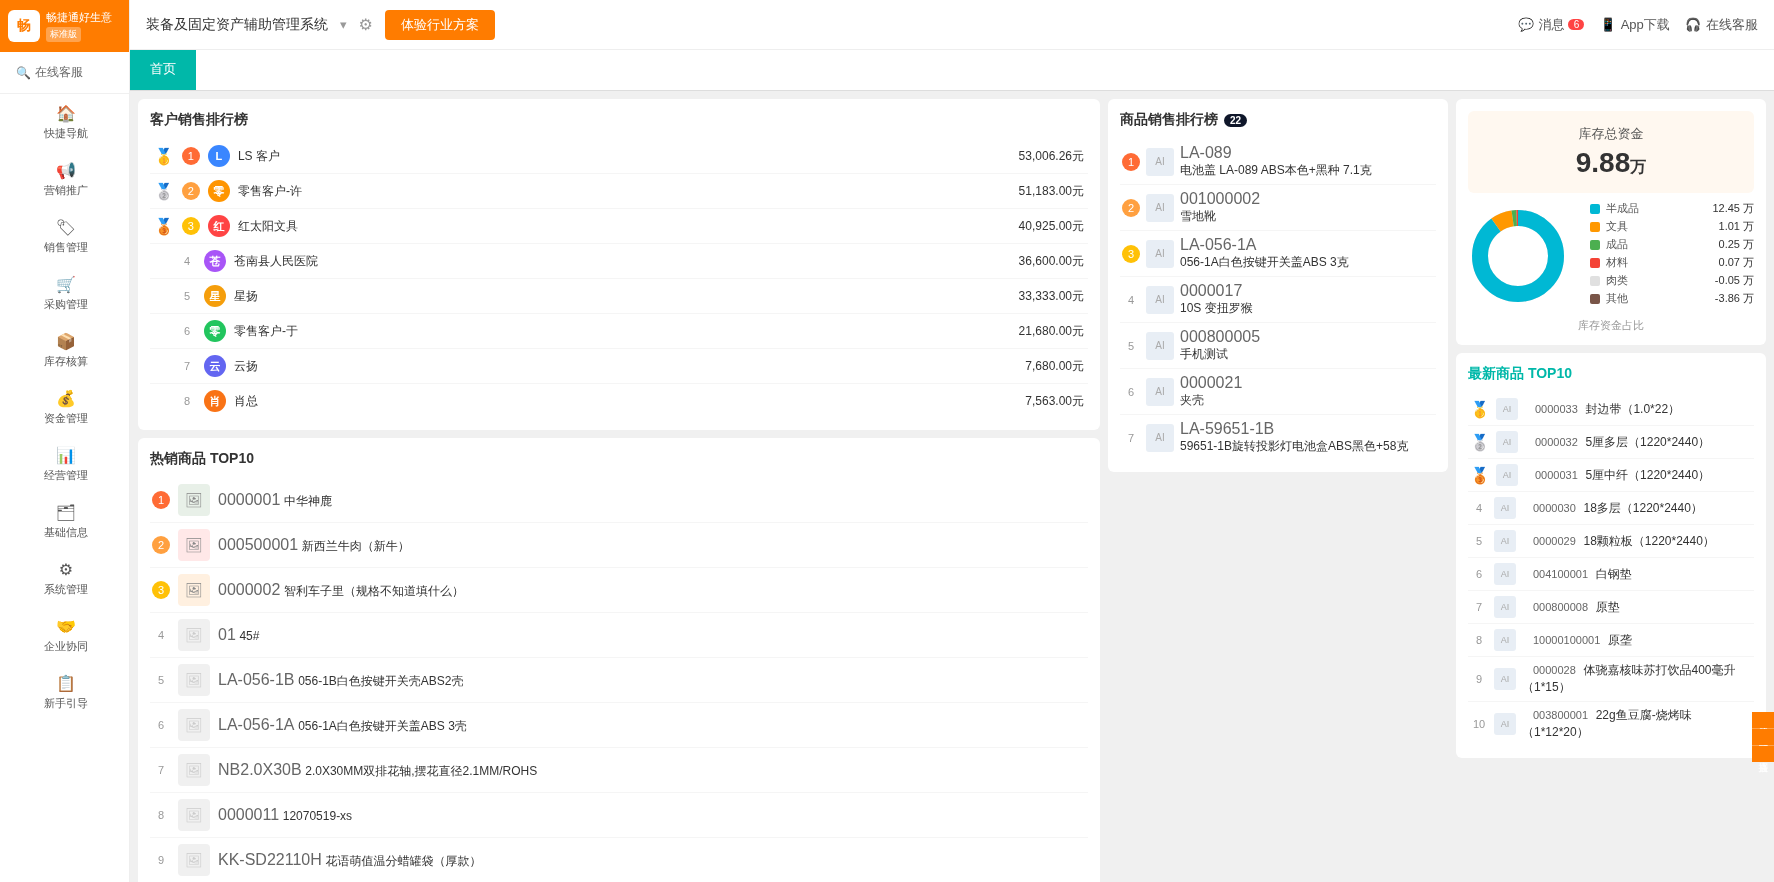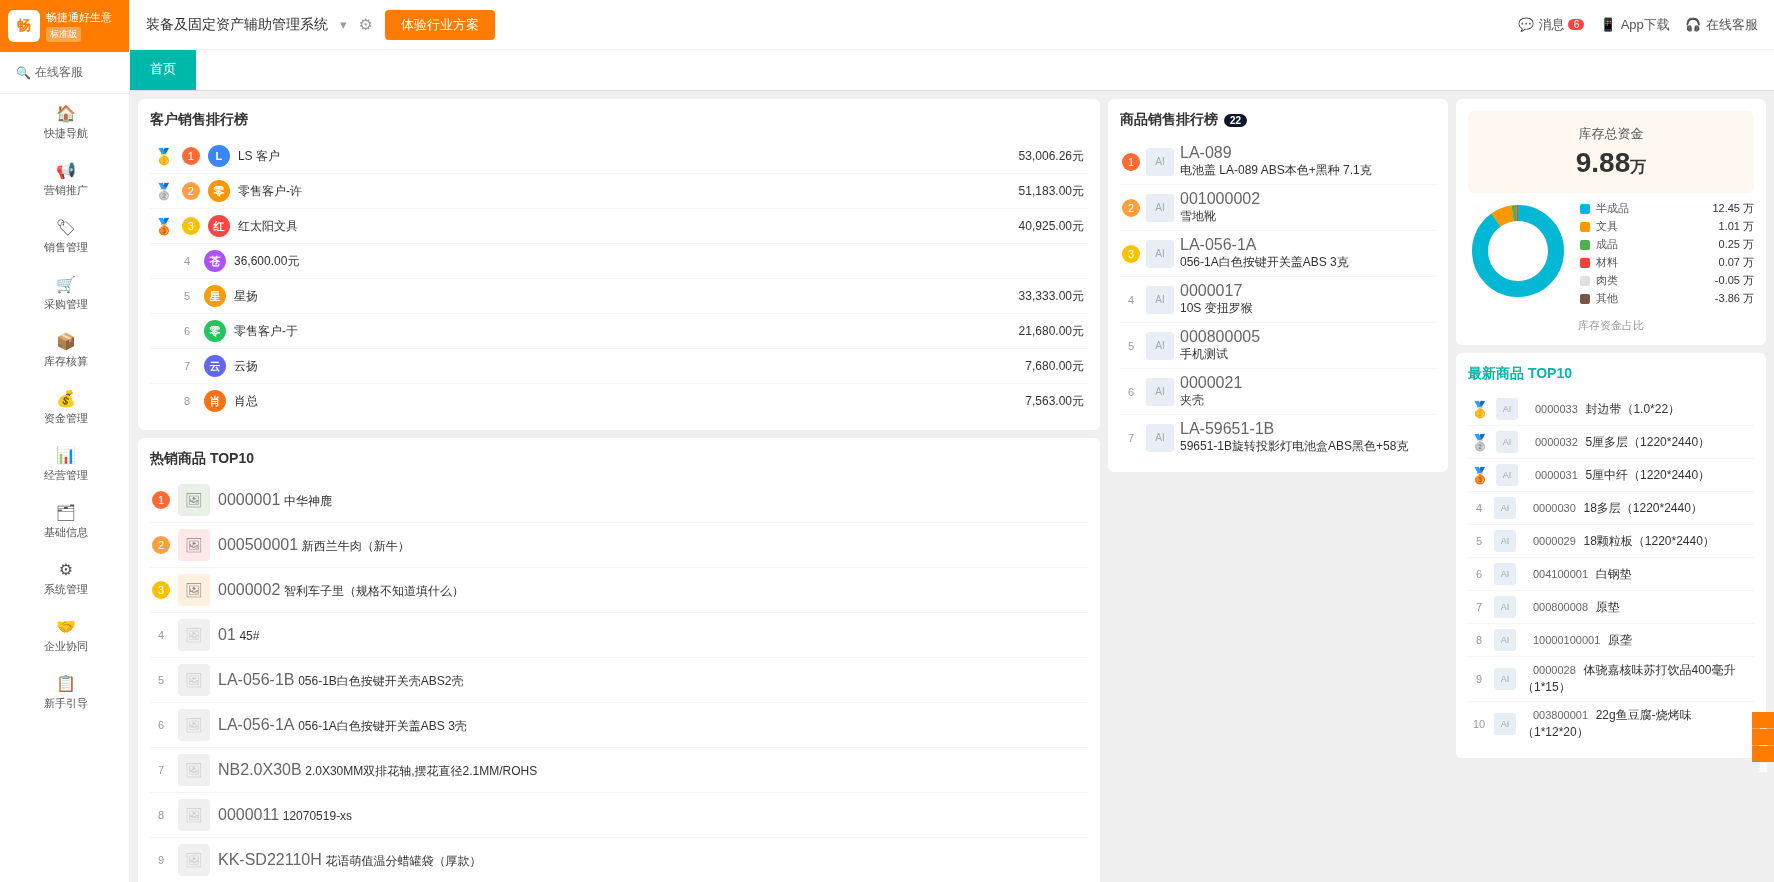--- a/index.html
+++ b/index.html
@@ -265,22 +265,22 @@
       background: #fff8f0;
       border-radius: 6px;
       padding: 14px 16px;
       text-align: center;
     }
     .inventory-total-label { color: #555; font-size: 13px; margin-bottom: 4px; }
 
     
     .donut-section {
       display: flex;
-      align-items: flex-start;
-      gap: 12px;
+      align-items: flex-end;
+      gap: 22px;
       padding: 8px 0;
     }
     .donut-chart-container {
       position: relative;
       width: 100px;
       height: 100px;
       flex-shrink: 0;
     }
     .donut-legend {
       flex: 1;
@@ -497,20 +497,21 @@
     <span class="medal-icon">🥉</span>
     <div class="rank-num top3">3</div>
     <div class="rank-avatar" style="background:#ff4444">红</div>
     <div class="rank-name">红太阳文具</div>
     <div class="rank-amount">40,925.00元</div>
   </div>
               <div class="ranking-row">
     <span style="width:16px"></span>
     <div class="rank-num ">4</div>
     <div class="rank-avatar" style="background:#a855f7">苍</div>
+    <div class="rank-name">苍南县人民医院</div>
     <div class="rank-amount">36,600.00元</div>
   </div>
               <div class="ranking-row">
     <span style="width:16px"></span>
     <div class="rank-num ">5</div>
     <div class="rank-avatar" style="background:#f59e0b">星</div>
     <div class="rank-name">星扬</div>
     <div class="rank-amount">33,333.00元</div>
   </div>
               <div class="ranking-row">

